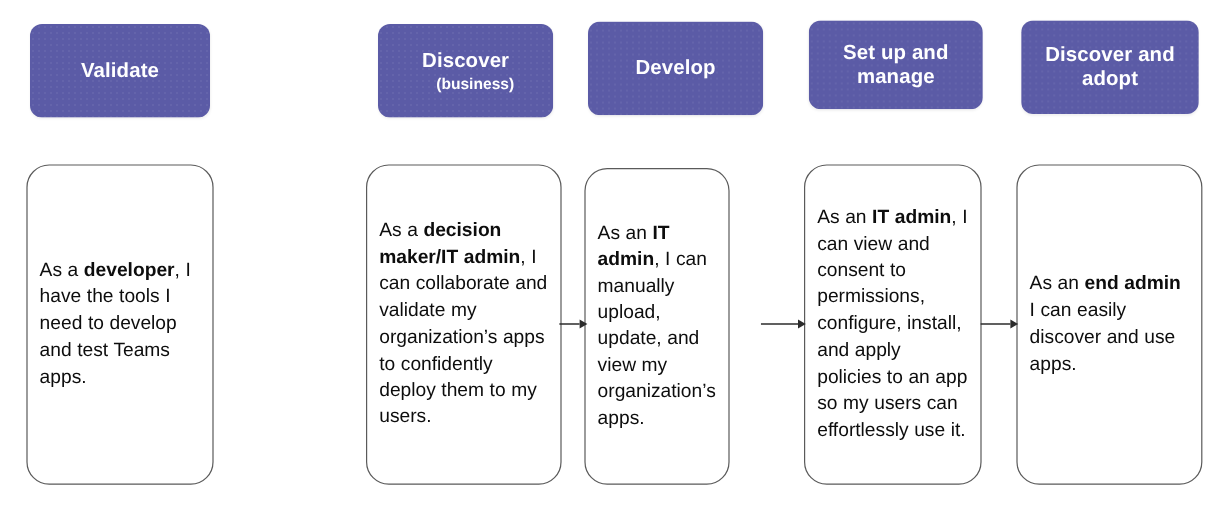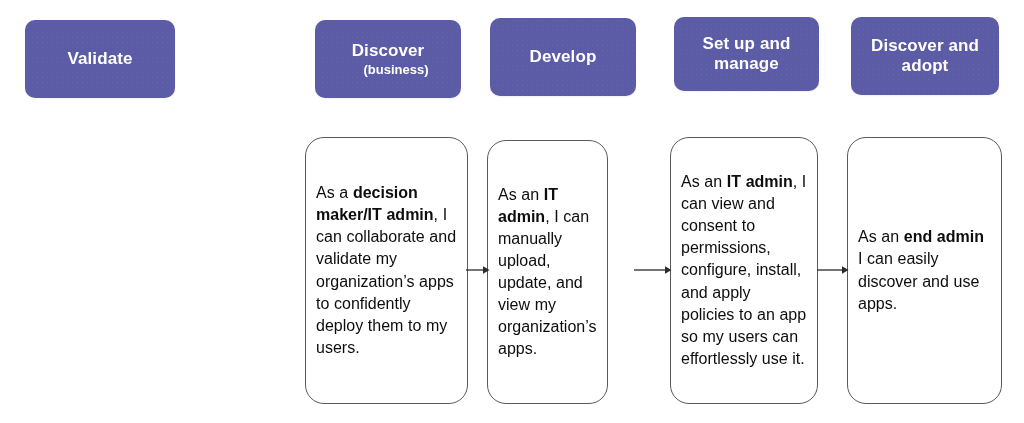--- a/index.html
+++ b/index.html
@@ -111,20 +111,23 @@
 manage</div>
 
   </div>
 
   <div class="phase-header" style="left:851px; top:17px; width:148px; height:78px;">
     <div class="ph-title">Discover and
 adopt</div>
 
   </div>
 
+  <div class="story-card" style="left:22px; top:137px; width:156px; height:267px;">
+    <div class="story-text">As a <b>developer</b>, I have the tools I need to develop and test Teams apps.</div>
+  </div>
 
   <div class="story-card" style="left:305px; top:137px; width:163px; height:267px;">
     <div class="story-text">As a <b>decision maker/IT admin</b>, I can collaborate and validate my organization’s apps to confidently deploy them to my users.</div>
   </div>
 
   <div class="story-card" style="left:487px; top:140px; width:121px; height:264px;">
     <div class="story-text">As an <b>IT admin</b>, I can manually upload, update, and view my organization’s apps.</div>
   </div>
 
   <div class="story-card" style="left:670px; top:137px; width:148px; height:267px;">

